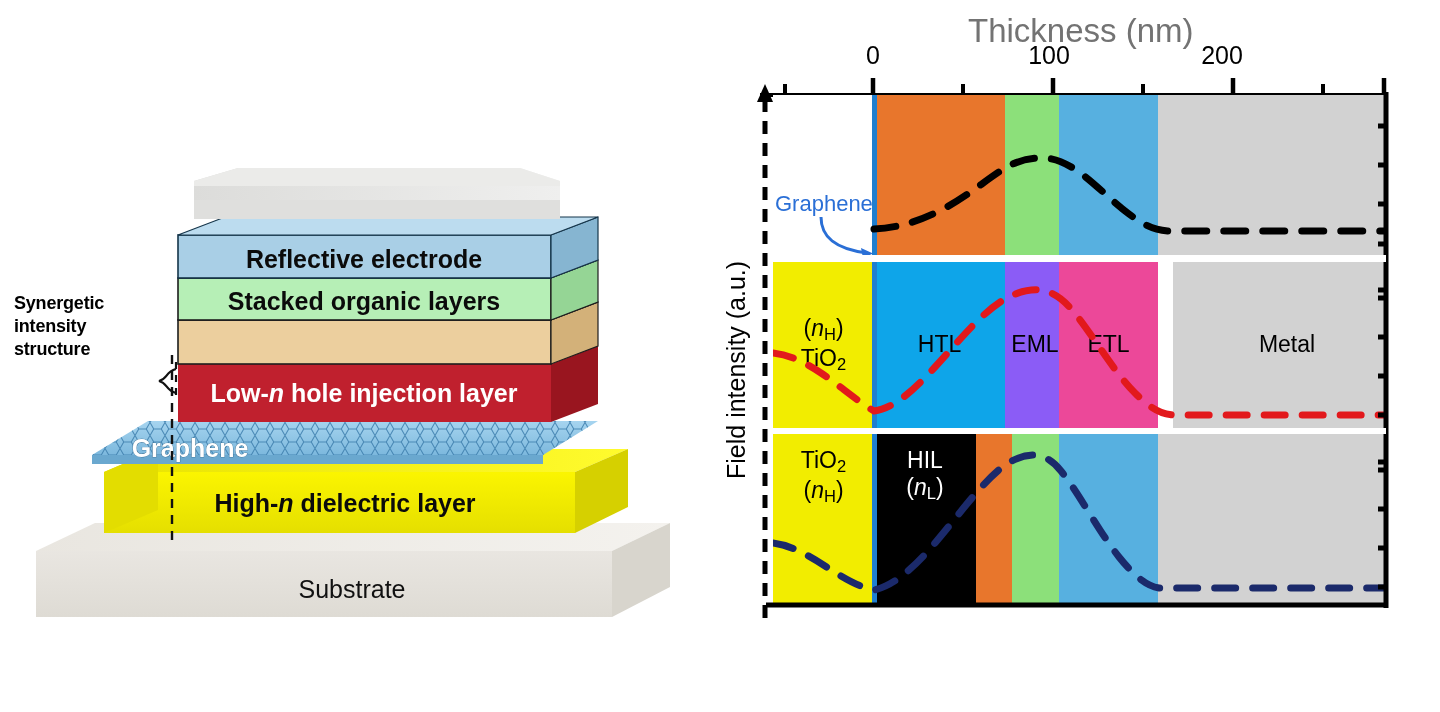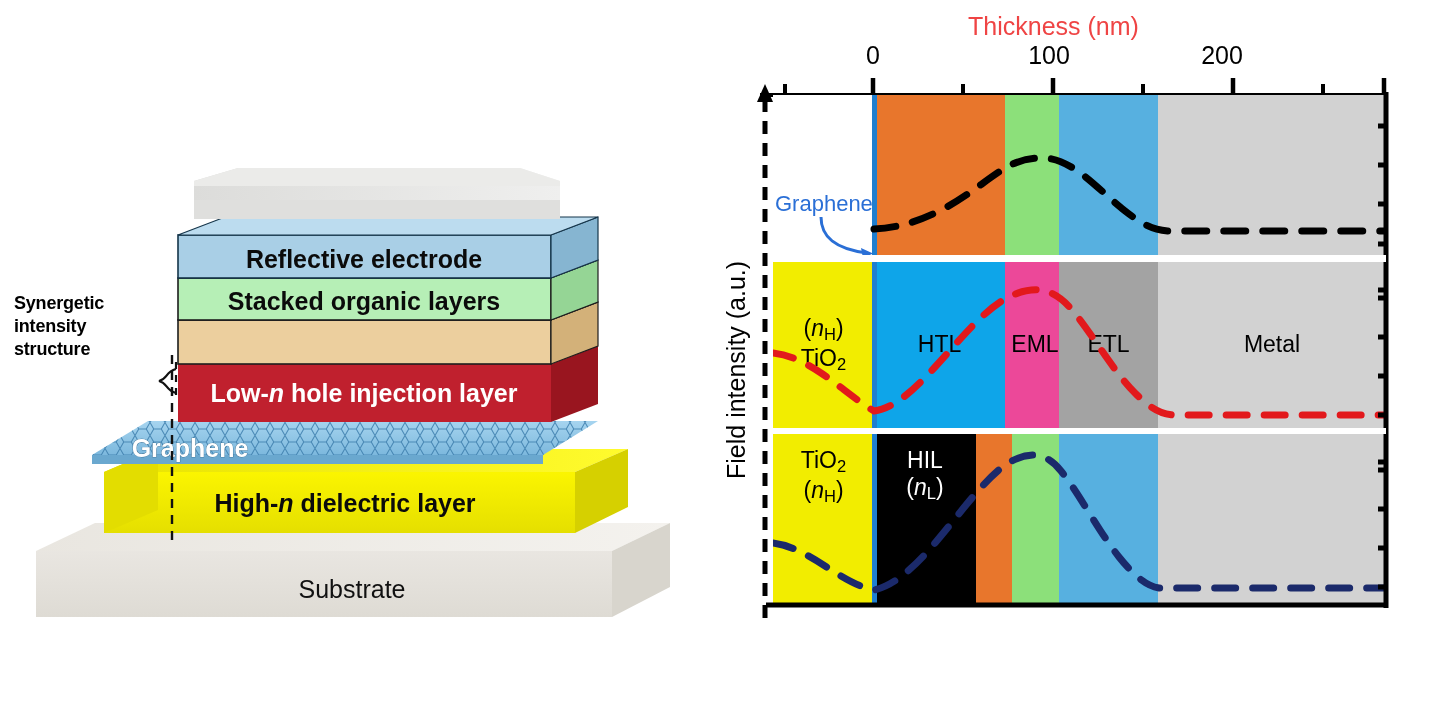--- a/index.html
+++ b/index.html
@@ -22,22 +22,22 @@
     color:#000;
     line-height: 1.28;
     letter-spacing: -0.2px;
   }
 
   
   #right-chart { position:absolute; left:700px; top:0; width:740px; height:712px; }
 
   .axis-title {
     position:absolute;
-    font-size: 25px;
-    color:#ef4444;
+    font-size: 33px;
+    color:#737373;
     white-space: nowrap;
   }
   .tick-label {
     position:absolute;
     font-size: 25px;
     color:#000;
     transform: translateX(-50%);
   }
   .ylabel {
     position:absolute;
@@ -247,27 +247,27 @@
 
     <div class="panel" id="panel-middle" style="left:73px; top:261px; width:613px; height:168px;">
       <div class="layer" style="left:0px;   width:101px; background:#f2ed00;">
         <div class="layer-label">
           (<i>n</i><sub>H</sub>)<br>TiO<sub>2</sub>
         </div>
       </div>
       <div class="layer" style="left:101px; width:131px; background:#0ea5e9;">
         <div class="layer-label">HTL</div>
       </div>
-      <div class="layer" style="left:232px; width:60px;  background:#ec4899;">
+      <div class="layer" style="left:232px; width:60px;  background:#8b5cf6;">
         <div class="layer-label">EML</div>
       </div>
-      <div class="layer" style="left:286px; width:99px;  background:#a3a3a3;">
+      <div class="layer" style="left:286px; width:99px;  background:#ec4899;">
         <div class="layer-label">ETL</div>
       </div>
-      <div class="layer" style="left:385px; width:228px; background:#d2d2d2;justify-content:center;">
+      <div class="layer" style="left:400px; width:228px; background:#d2d2d2;justify-content:center;">
         <div class="layer-label">Metal</div>
       </div>
       <div class="graphene-line" style="left:99px;"></div>
 
       <svg style="position:absolute; left:0; top:0;" width="613" height="168">
         <path fill="none" stroke="#e2191c" stroke-width="7" stroke-linecap="round" stroke-dasharray="21 17" d="M0,92 C16,94 30,100 48,112 C66,124 84,140 101,150
                  C120,148 140,130 162,106 C186,80 208,52 232,38
                  C246,30 258,28 268,29 C280,31 290,38 300,50
                  C320,74 340,110 362,132 C378,148 388,153 400,154
                  L613,154"></path>

